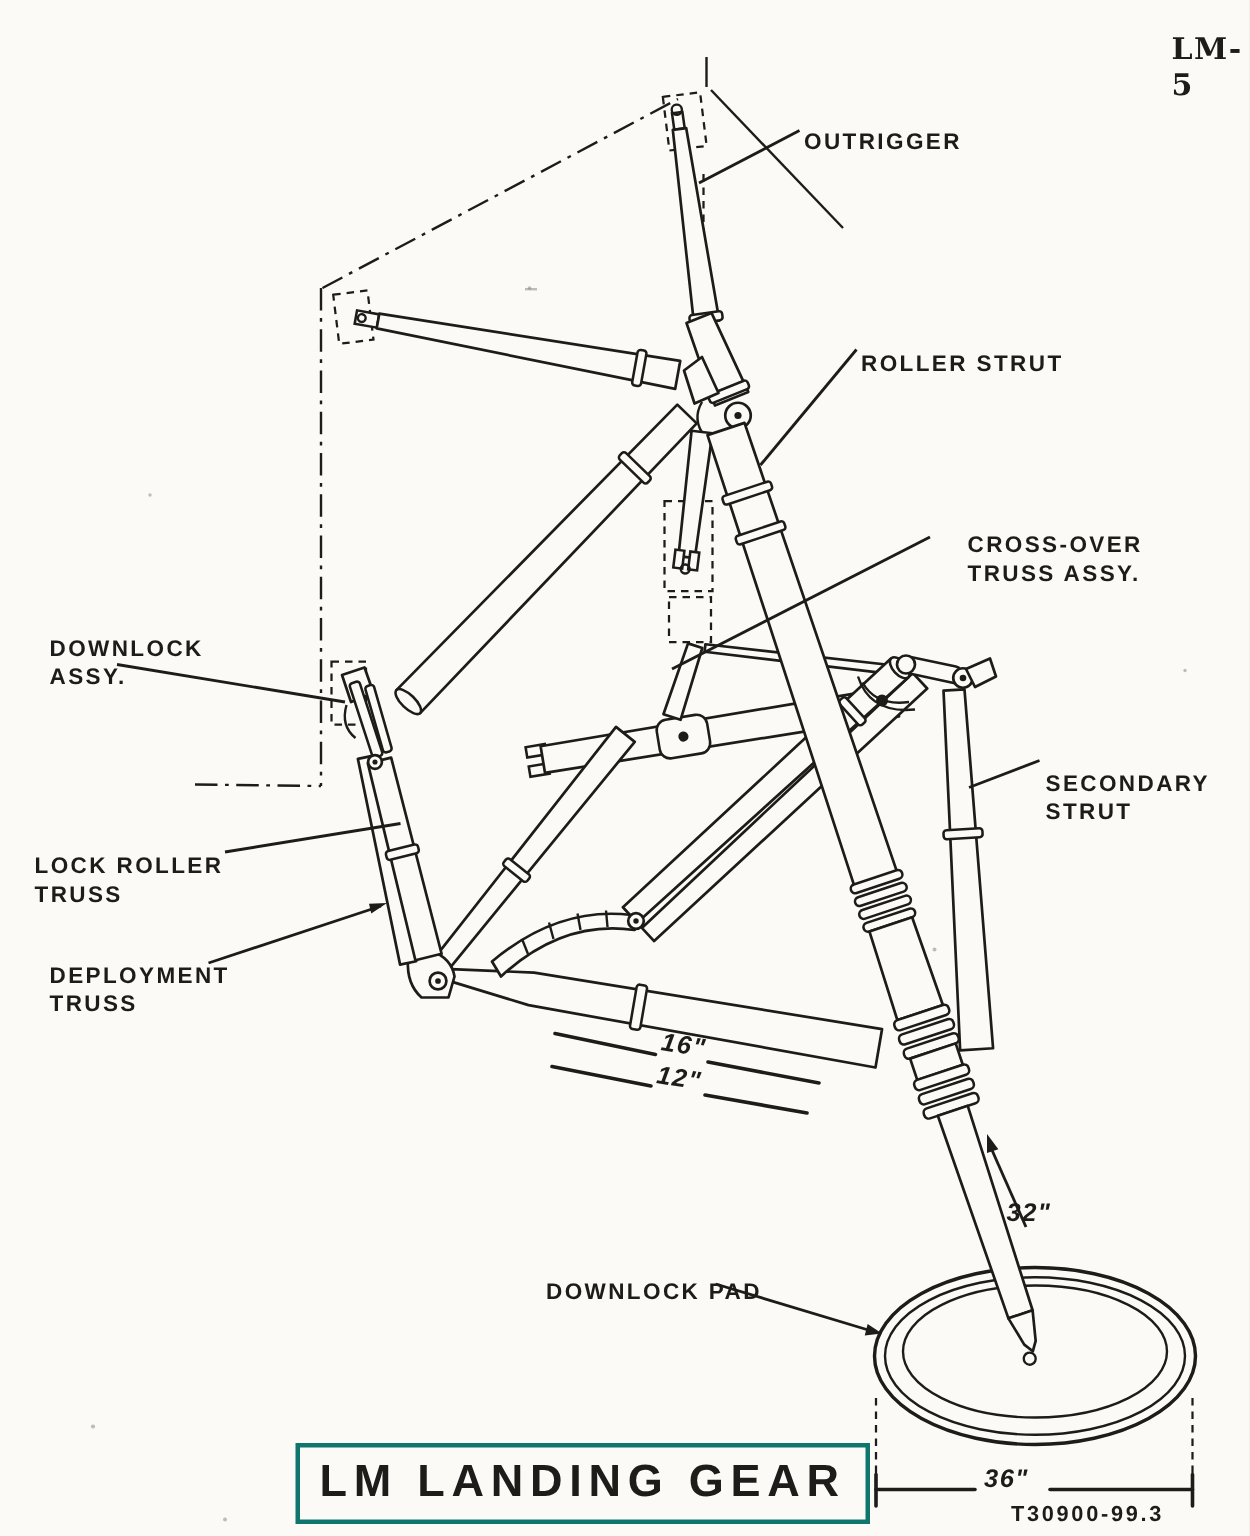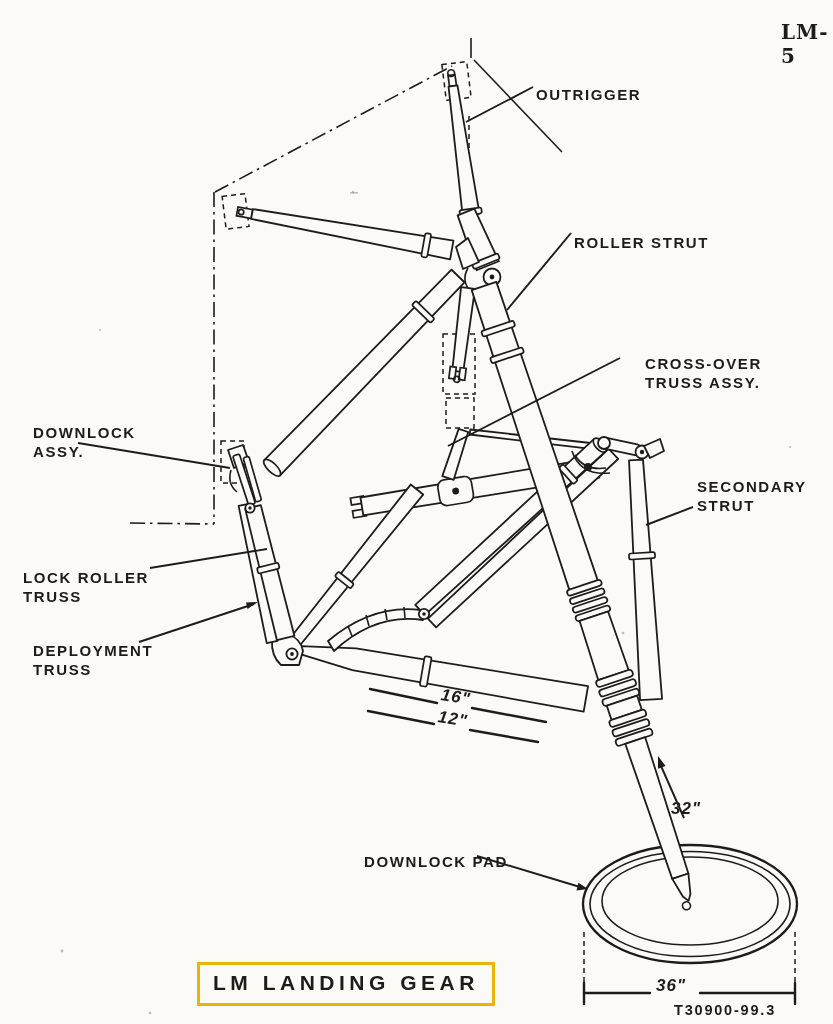--- a/index.html
+++ b/index.html
@@ -11,22 +11,22 @@
   svg{position:absolute;left:0;top:0;}
   .lbl{
     position:absolute;font-weight:bold;font-size:15px;letter-spacing:1.6px;
     line-height:1.25;white-space:pre-line;margin-top:12px;
   }
   .dim{
     position:absolute;font-weight:bold;font-style:italic;font-size:17px;
     letter-spacing:1px;transform-origin:left center;
   }
   .titlebox{
-    position:absolute;left:197px;top:962px;border:3px solid #eab308;
-    padding:6px 13px 8px;font-size:21px;font-weight:bold;letter-spacing:4.5px;
+    position:absolute;left:197px;top:962px;border:3px solid #0f766e;
+    padding:6px 13px 8px;font-size:30px;font-weight:bold;letter-spacing:4.5px;
     white-space:nowrap;
   }
   .docref{
     position:absolute;left:781px;top:20px;
     font-family:"DejaVu Serif","Liberation Serif",serif;
     font-size:20px;font-weight:bold;letter-spacing:1px;
   }
   .figref{
     position:absolute;left:674px;top:1002px;font-weight:bold;
     font-size:14.5px;letter-spacing:1.8px;
@@ -263,21 +263,21 @@
     <rect class="speck" x="350" y="192" width="8" height="1.6"></rect>
   </g>
 </svg>
 
   <div class="lbl" style="left:536px;top:74px">OUTRIGGER</div>
   <div class="lbl" style="left:574px;top:222px">ROLLER STRUT</div>
   <div class="lbl" style="left:645px;top:343px">CROSS-OVER
 TRUSS ASSY.</div>
   <div class="lbl" style="left:33px;top:412px">DOWNLOCK
 ASSY.</div>
-  <div class="lbl" style="left:697px;top:466px">SECONDARY
+  <div class="lbl" style="left:697px;top:502px">SECONDARY
 STRUT</div>
   <div class="lbl" style="left:23px;top:557px">LOCK ROLLER
 TRUSS</div>
   <div class="lbl" style="left:33px;top:630px">DEPLOYMENT
 TRUSS</div>
   <div class="lbl" style="left:364px;top:841px">DOWNLOCK PAD</div>
 
   <div class="dim" style="left:441px;top:685px;transform:rotate(9deg)">16"</div>
   <div class="dim" style="left:438px;top:707px;transform:rotate(9deg)">12"</div>
   <div class="dim" style="left:671px;top:799px">32"</div>

